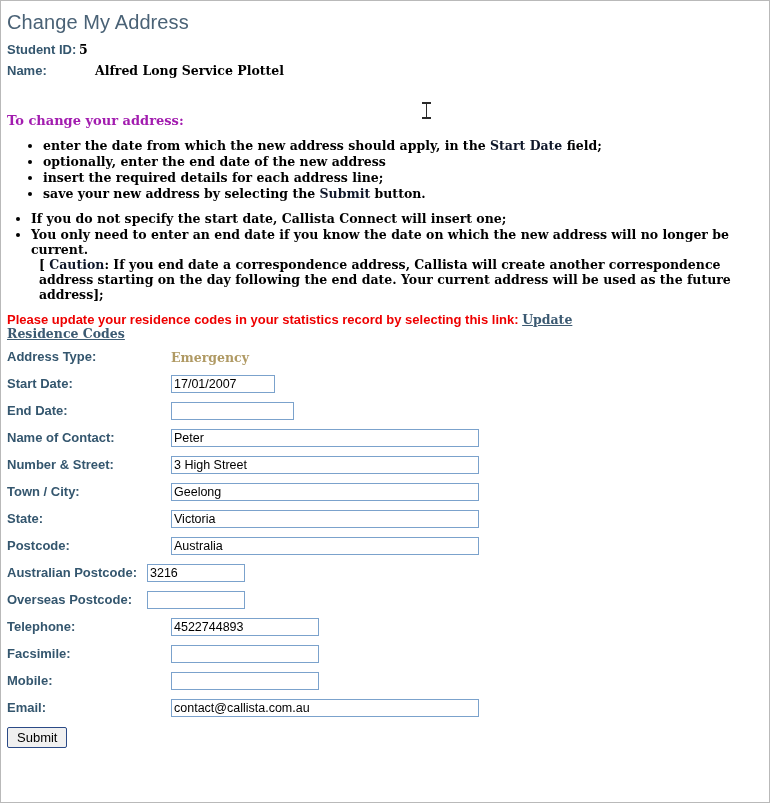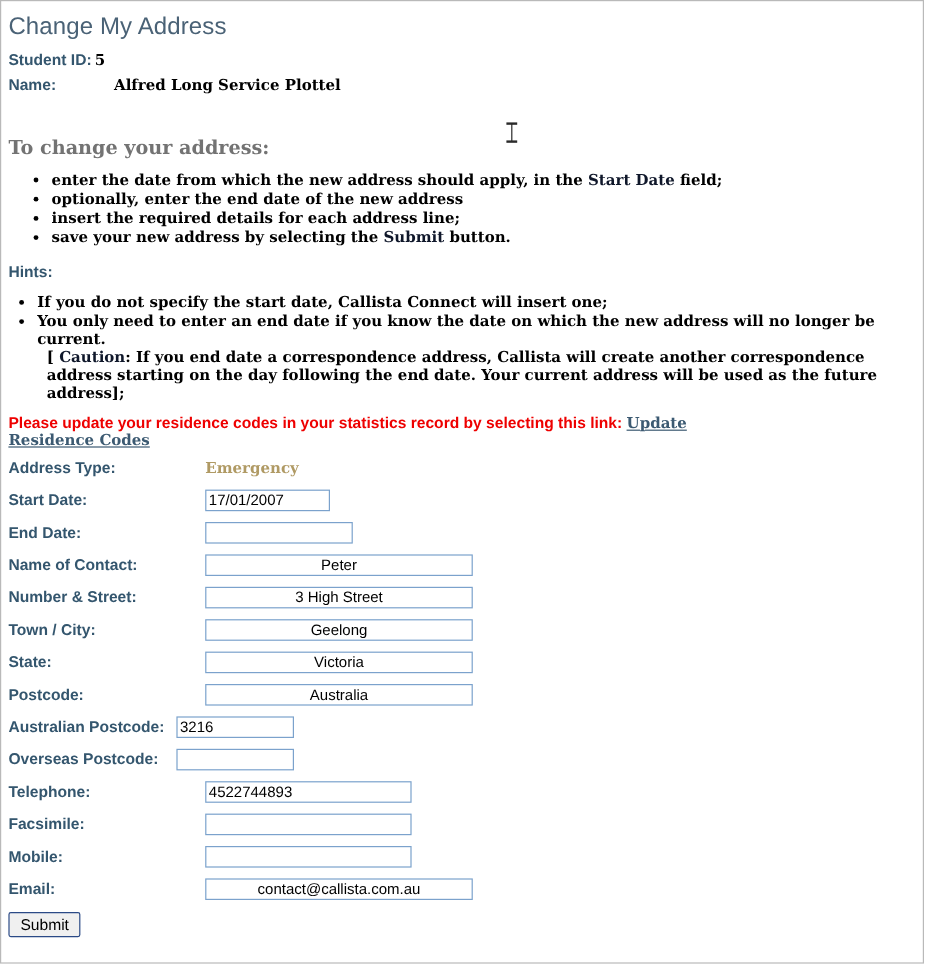--- a/index.html
+++ b/index.html
@@ -49,23 +49,23 @@
   .idrow .lbl.w-wide { width: 88px; }
   .idrow .val {
     color: #000000;
     font-weight: bold;
     font-family: "DejaVu Serif", serif;
     font-size: 12.5px;
   }
 
   .intro {
     font-family: "DejaVu Serif", serif;
-    font-size: 16px;
-    font-weight: bold;
-    color: #737373;
+    font-size: 13px;
+    font-weight: bold;
+    color: #a21caf;
     margin: 33px 0 0 0;
   }
   ul.bullets {
     font-family: "DejaVu Serif", serif;
     font-size: 12.5px;
     font-weight: bold;
     color: #000000;
     margin: 10px 0 0 0;
     padding-left: 36px;
     list-style: disc;
@@ -142,23 +142,23 @@
     border: 1px solid #7ba2cc;
     background: #ffffff;
     height: 18px;
     line-height: 18px;
     padding: 0 2px;
     box-sizing: border-box;
     outline: none;
   }
   input.w-date  { width: 104px; margin-left: 24px; }
   input.w-date2 { width: 123px; margin-left: 24px; }
-  input.w-wide  { width: 223px; margin-left: 24px; text-align: center; }
+  input.w-wide  { width: 308px; margin-left: 24px; }
   input.w-post  { width: 98px;  margin-left: 0px;  }
-  input.w-phone { width: 172px; margin-left: 24px; }
+  input.w-phone { width: 148px; margin-left: 24px; }
 
   button.submit-btn {
     font-family: "Liberation Sans", sans-serif;
     font-size: 13px;
     color: #000000;
     background: #f0f0f0;
     border: 1px solid #2b4a86;
     border-radius: 2px;
     padding: 2px 9px;
     margin-top: 6px;
@@ -201,21 +201,20 @@
 
     <div class="intro">To change your address:</div>
 
     <ul class="bullets">
       <li><span>enter the date from which the new address should apply, in the </span><span class="accent">Start Date</span><span> field;</span></li>
       <li><span>optionally, enter the end date of the new address</span></li>
       <li><span>insert the required details for each address line;</span></li>
       <li><span>save your new address by selecting the </span><span class="accent">Submit</span><span> button.</span></li>
     </ul>
 
-    <div class="hints-title">Hints:</div>
 
     <ul class="hints">
       <li><span>If you do not specify the start date, Callista Connect will insert one;</span></li>
       <li>
         <span>You only need to enter an end date if you know the date on which the new address will no longer be current.</span>
         <span class="caution-block"><span>[ </span><span class="accent">Caution</span><span>: If you end date a correspondence address, Callista will create another correspondence address starting on the day following the end date. Your current address will be used as the future address];</span></span>
       </li>
     </ul>
 
     <div class="warn">

